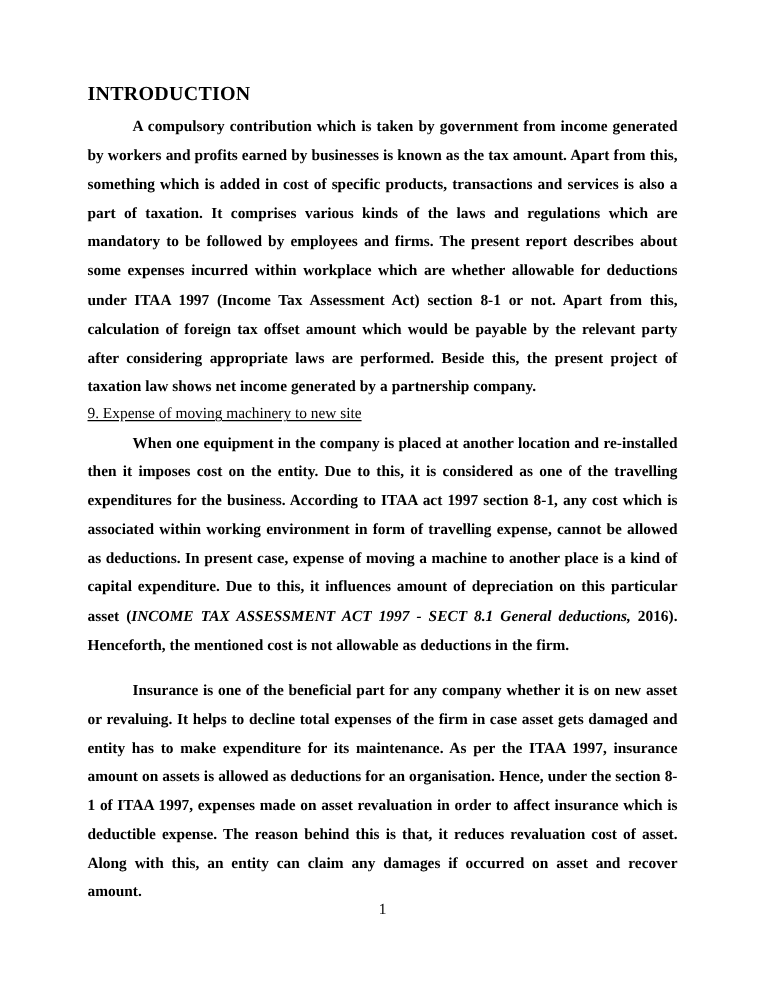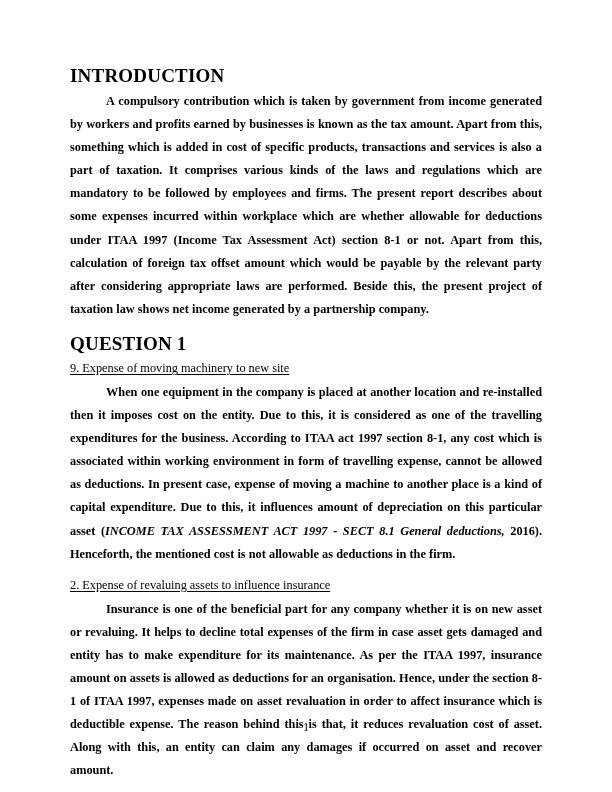--- a/index.html
+++ b/index.html
@@ -23,21 +23,21 @@
     height: 792px;
     background: #ffffff;
   }
   .content {
     position: absolute;
     left: 70px;
     top: 68px;
     width: 472px;
   }
   h1.section-heading {
-    font-size: 19px;
+    font-size: 16px;
     font-weight: bold;
     margin: 0 0 6px 0;
     line-height: 16px;
     letter-spacing: 0.2px;
   }
   h1.section-heading.q {
     margin-top: 15px;
     margin-bottom: 7px;
   }
   .subheading {
@@ -80,29 +80,27 @@
 <body>
 
 <div class="page">
 
   <div class="content">
 
     <h1 class="section-heading">INTRODUCTION</h1>
 
     <p class="body-par">A compulsory contribution which is taken by government from income generated by workers and profits earned by businesses is known as the tax amount. Apart from this, something which is added in cost of specific products, transactions and services is also a part of taxation. It comprises various kinds of the laws and regulations which are mandatory to be followed by employees and firms. The present report describes about some expenses incurred within workplace which are whether allowable for deductions under ITAA 1997 (Income Tax Assessment Act) section 8-1 or not. Apart from this, calculation of foreign tax offset amount which would be payable by the relevant party after considering appropriate laws are performed. Beside this, the present project of taxation law shows net income generated by a partnership company.</p>
 
-    <h1 class="section-heading q">QUESTION 1</h1>
 
     <div class="subheading"><span class="u">9. Expense of moving machinery to new site</span></div>
 
     <p class="body-par tight"><span>When one equipment in the company is placed at another location and re-installed then it imposes cost on the entity. Due to this, it is considered as one of the travelling expenditures for the business. According to ITAA act 1997 section 8-1, any cost which is associated within working environment in form of travelling expense, cannot be allowed as deductions. In present case, expense of moving a machine to another place is a kind of capital expenditure. Due to this, it influences amount of depreciation on this particular asset (</span><em class="cite">INCOME TAX ASSESSMENT ACT 1997 - SECT 8.1 General deductions,</em><span> 2016). Henceforth, the mentioned cost is not allowable as deductions in the firm.</span></p>
 
     <div class="gap-small"></div>
 
-    <div class="subheading"><span class="u">2. Expense of revaluing assets to influence insurance</span></div>
 
     <p class="body-par tight">Insurance is one of the beneficial part for any company whether it is on new asset or revaluing. It helps to decline total expenses of the firm in case asset gets damaged and entity has to make expenditure for its maintenance. As per the ITAA 1997, insurance amount on assets is allowed as deductions for an organisation. Hence, under the section 8-1 of ITAA 1997, expenses made on asset revaluation in order to affect insurance which is deductible expense. The reason behind this is that, it reduces revaluation cost of asset. Along with this, an entity can claim any damages if occurred on asset and recover amount.</p>
 
   </div>
 
   <div class="page-number">1</div>
 
 </div>
 
 </body></html>

